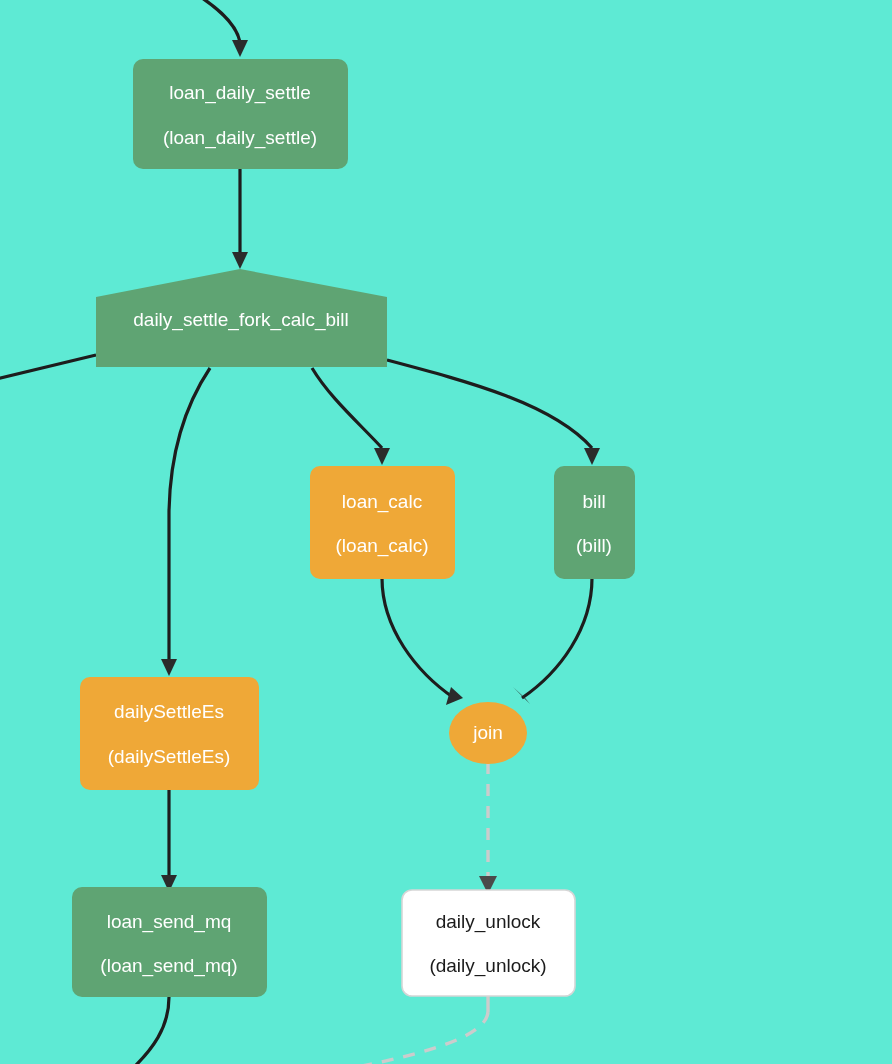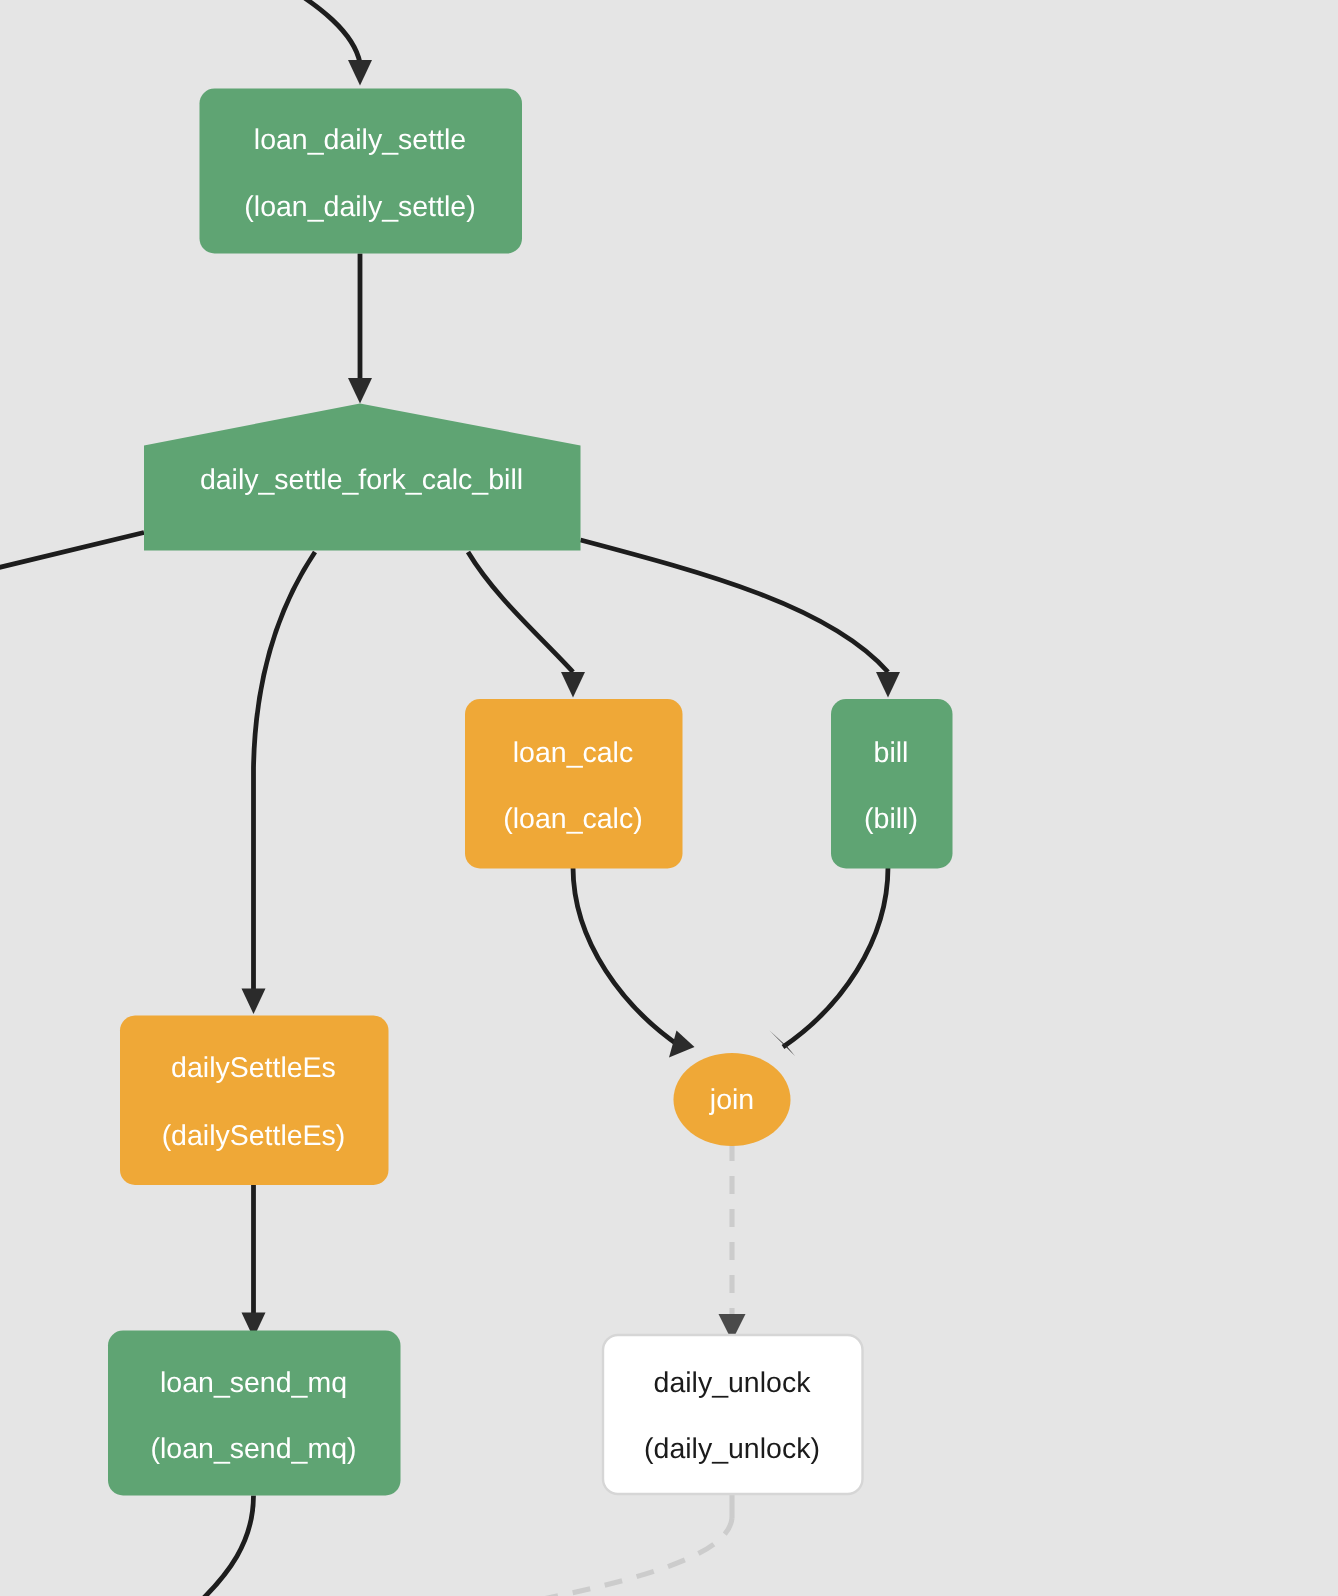--- a/index.html
+++ b/index.html
@@ -10,21 +10,21 @@
   body {
     width: 892px;
     height: 1064px;
     font-family: "Liberation Sans", sans-serif;
     overflow: hidden;
   }
   #diagram-root {
     position: relative;
     width: 892px;
     height: 1064px;
-    background: #e5e5e5;
+    background: #5eead4;
   }
   svg.graph {
     position: absolute;
     top: 0;
     left: 0;
     width: 892px;
     height: 1064px;
     display: block;
   }
   .node-label {

